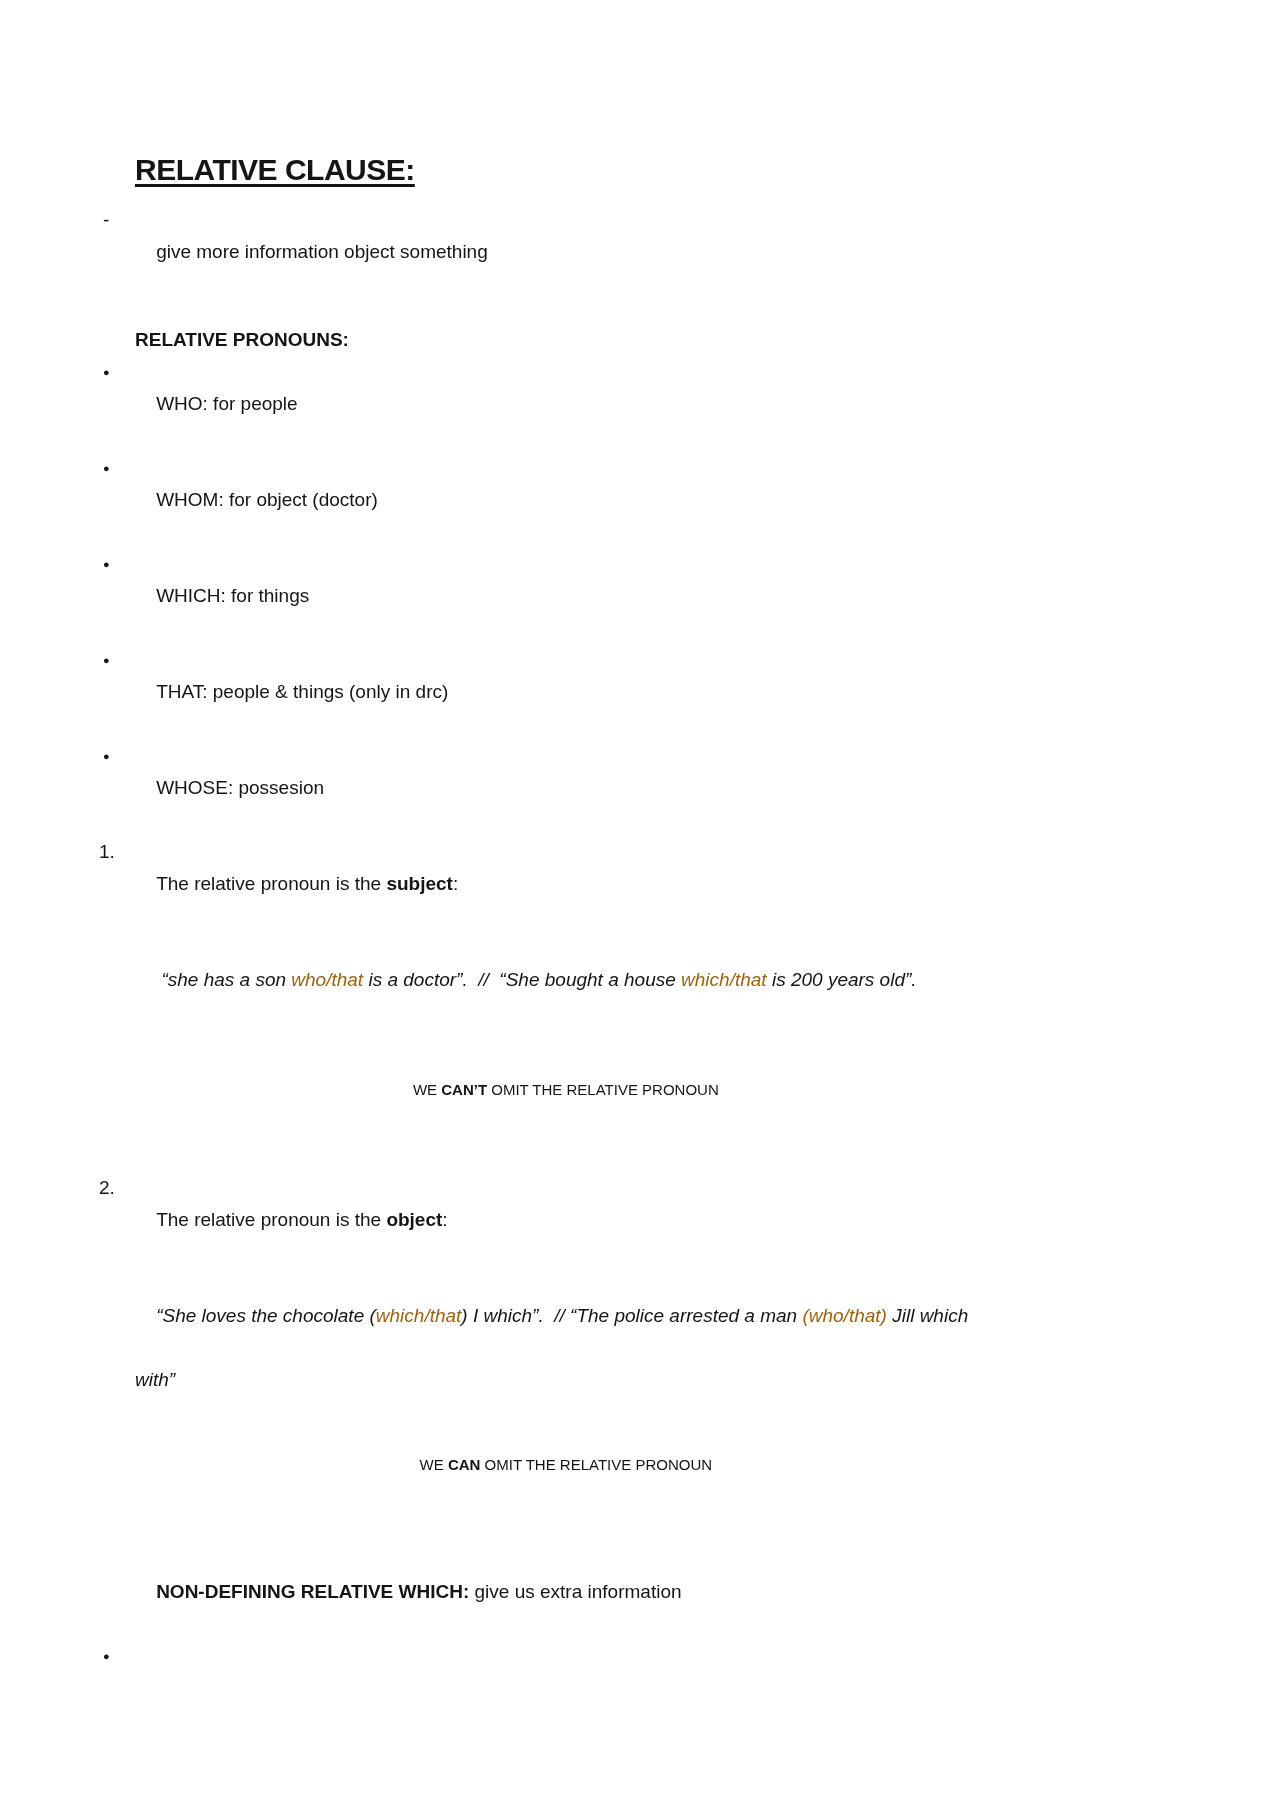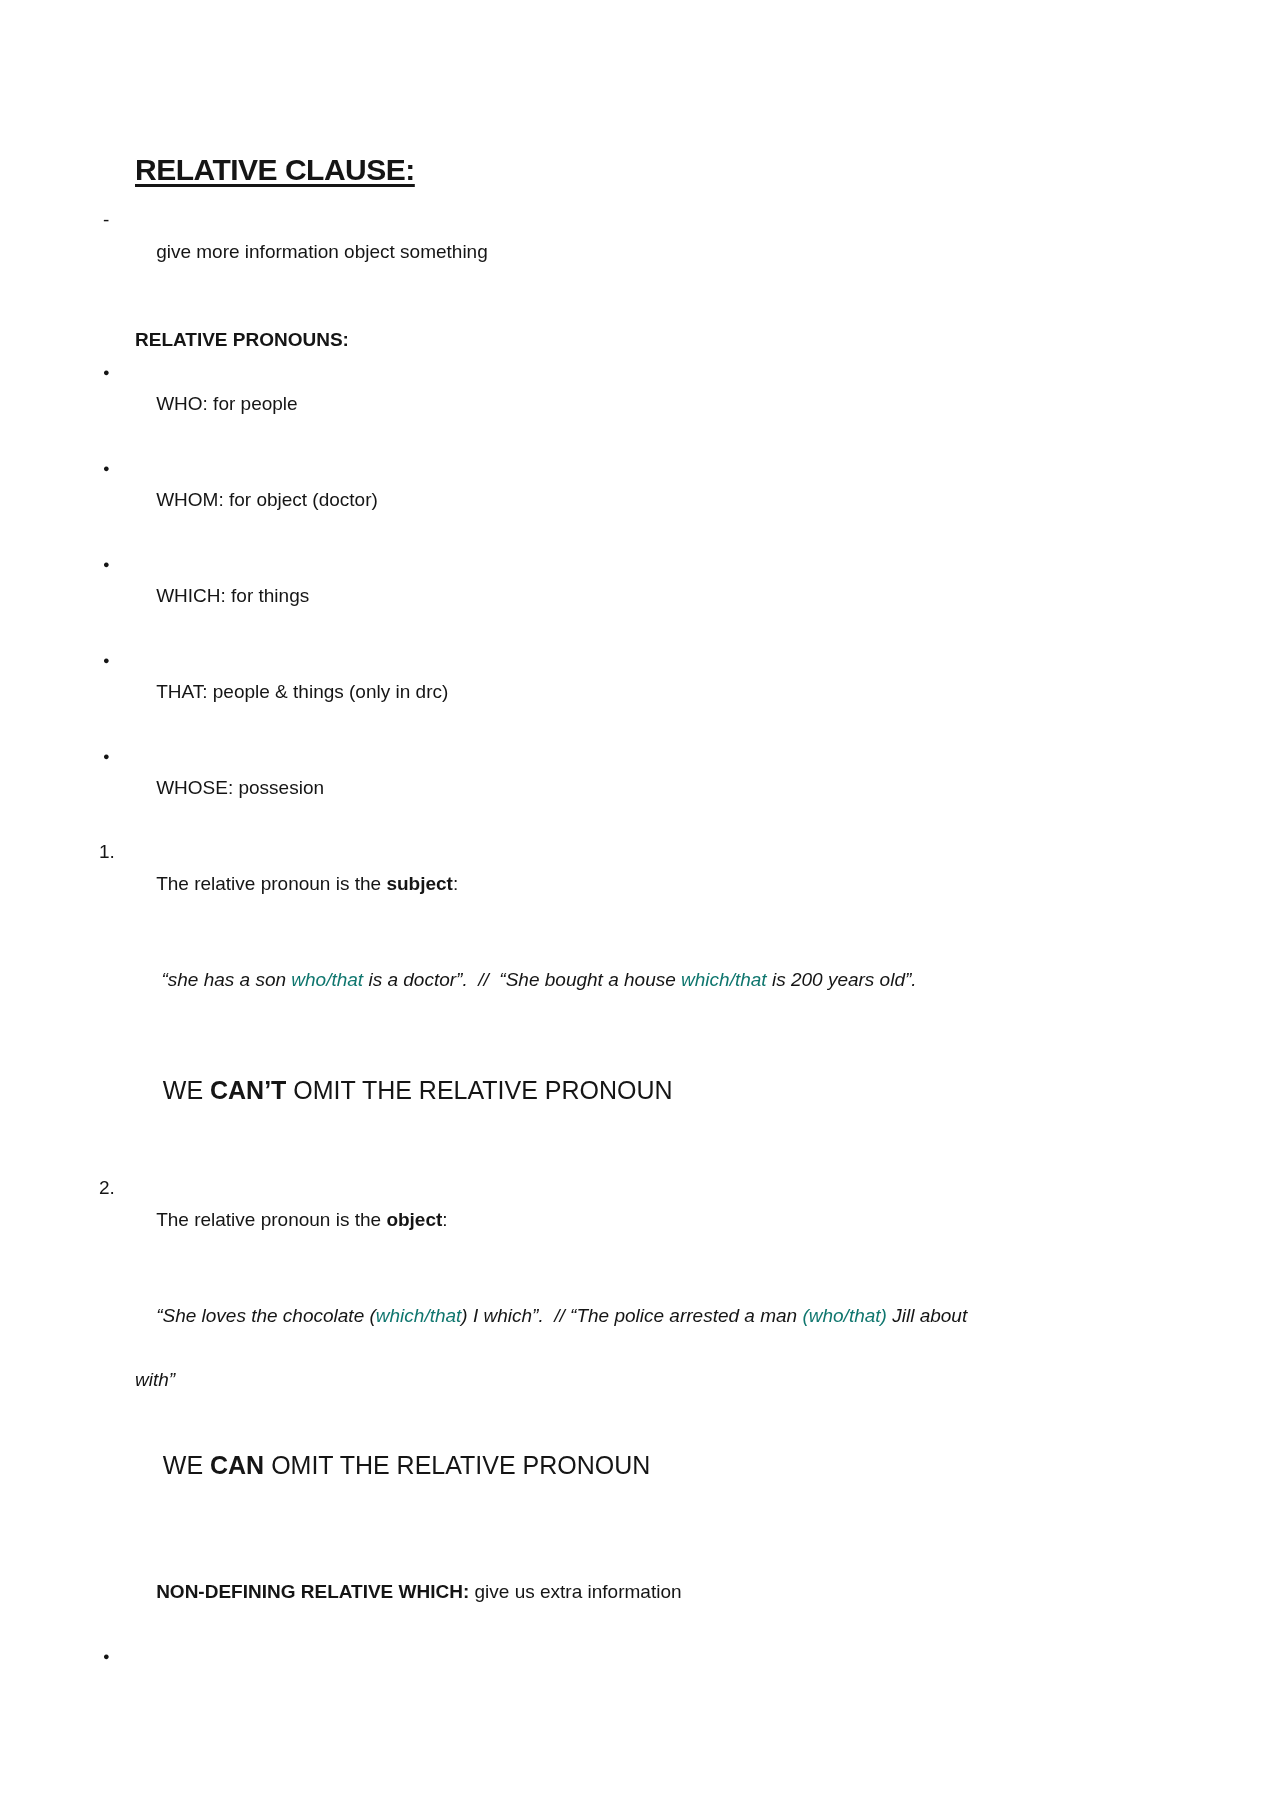--- a/index.html
+++ b/index.html
@@ -28,25 +28,26 @@
     margin-left:135px;
     font-size:19px;
     line-height:32px;
     white-space:pre-wrap;
   }
   .marker{position:absolute;left:-32px;top:0;}
   .dot{font-size:11px;}
   .num{left:-36px;}
   .b{font-weight:bold;}
   .i{font-style:italic;}
-  .red{color:#0f766e;}
+  .red{color:#a16207;}
   .rule{
     width:845px;
     margin-left:135px;
-    font-size:25px;
+    text-align:center;
+    font-size:15px;
     line-height:32px;
     white-space:pre;
   }
   .nowrap{white-space:pre;}
   .mt14{margin-top:14px;}
   .mt21{margin-top:21px;}
   .mt28{margin-top:24px;}
   .mt31{margin-top:31px;}
   .mt33{margin-top:33px;}
   .mt34{margin-top:34px;}
@@ -91,21 +92,21 @@
 
   <div class="rule mt14">
     <span>WE </span><span class="b">CAN’T</span><span> OMIT THE RELATIVE PRONOUN</span>
   </div>
 
   <div class="line mt34">
     <span class="marker num">2.</span><span>The relative pronoun is the </span><span class="b">object</span><span>:</span>
   </div>
 
   <div class="line i nowrap">
-    <span>“She loves the chocolate (</span><span class="red">which/that</span><span>) I which”.  // “The police arrested a man </span><span class="red">(who/that)</span><span> Jill about</span>
+    <span>“She loves the chocolate (</span><span class="red">which/that</span><span>) I which”.  // “The police arrested a man </span><span class="red">(who/that)</span><span> Jill which</span>
   </div>
   <div class="line i">with”</div>
 
   <div class="rule mt21">
     <span>WE </span><span class="b">CAN</span><span> OMIT THE RELATIVE PRONOUN</span>
   </div>
 
   <div class="line mt31">
     <span class="b">NON-DEFINING RELATIVE WHICH:</span><span> give us extra information</span>
   </div>

